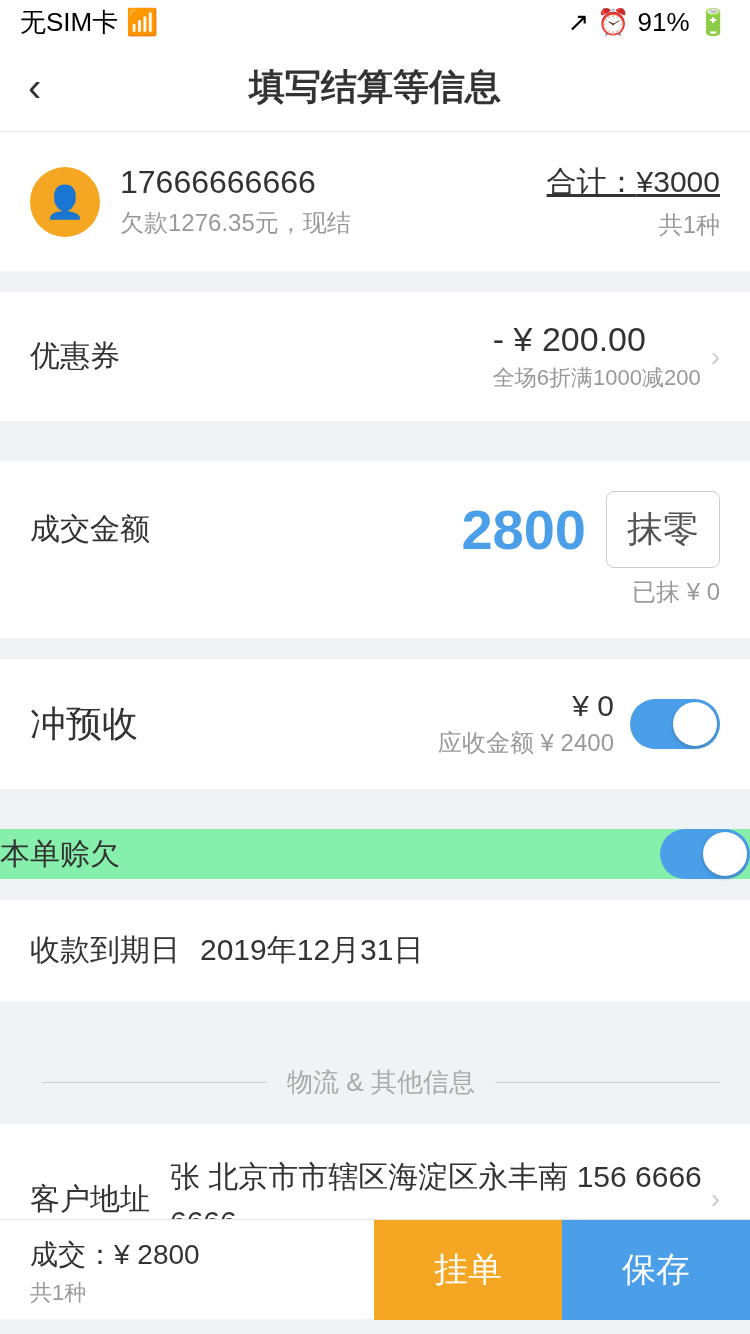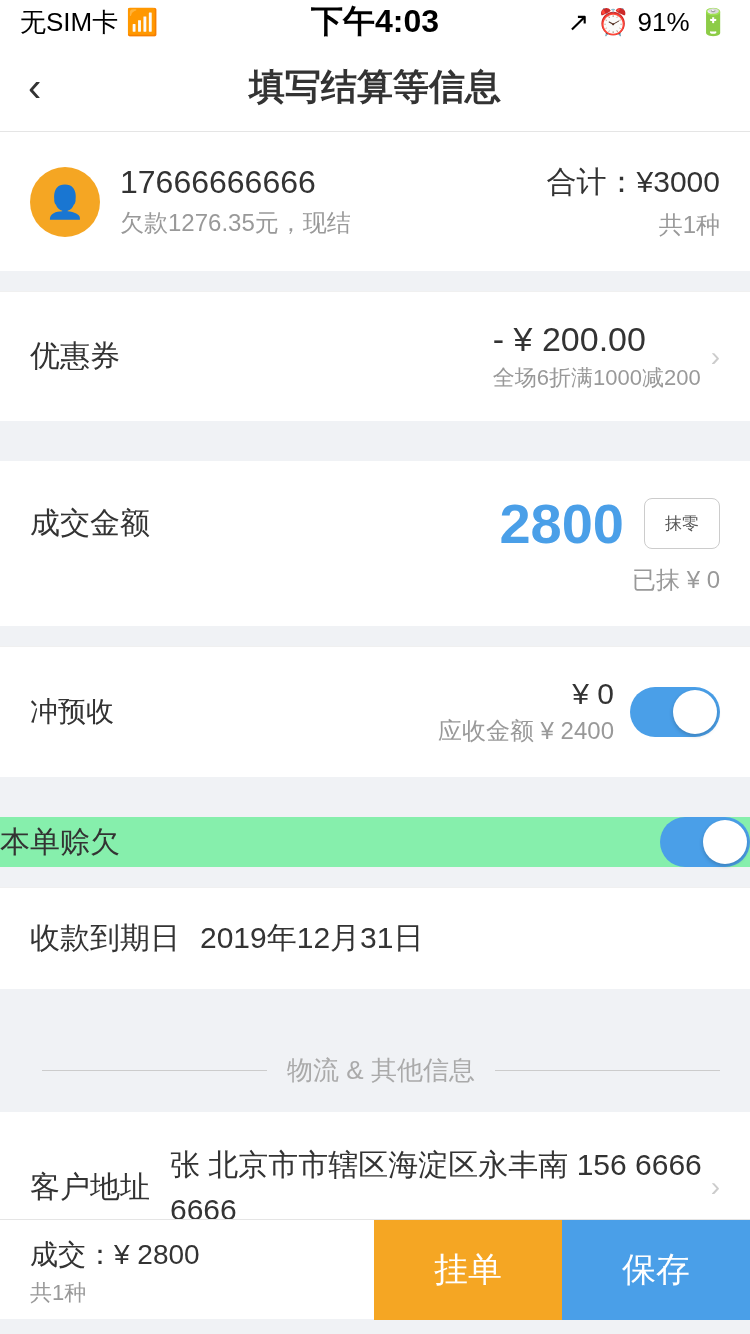--- a/index.html
+++ b/index.html
@@ -115,20 +115,21 @@
       font-size: 24px;
       color: #999;
       margin-top: 6px;
     }
     .user-right {
       text-align: right;
     }
     .user-right .total {
       font-size: 30px;
       color: #333;
+      text-decoration: underline;
     }
     .user-right .count {
       font-size: 24px;
       color: #999;
       margin-top: 6px;
     }
 
     
     .coupon-row {
       background: #fff;
@@ -190,21 +191,21 @@
     }
     .amount-value {
       font-size: 56px;
       font-weight: 600;
       color: #4a9fe8;
     }
     .round-btn {
       border: 1px solid #ccc;
       border-radius: 8px;
       padding: 13px 20px;
-      font-size: 17px;
+      font-size: 36px;
       color: #555;
       background: #fff;
       cursor: pointer;
     }
     .amount-sub {
       font-size: 24px;
       color: #999;
       margin-top: 8px;
       text-align: right;
     }
@@ -214,21 +215,21 @@
       background: #fff;
       padding: 30px;
       border-top: 1px solid #f0f0f0;
     }
     .prepay-row {
       display: flex;
       align-items: center;
       justify-content: space-between;
     }
     .prepay-label {
-      font-size: 28px;
+      font-size: 36px;
       color: #333;
     }
     .prepay-right {
       display: flex;
       align-items: center;
       gap: 16px;
     }
     .prepay-amount {
       text-align: right;
     }
@@ -390,21 +391,20 @@
     }
   </style>
 </head>
 <body>
 
 <div class="status-bar">
   <div class="status-left">
     <span>无SIM卡</span>
     <span>📶</span>
   </div>
-  <div class="status-center">下午4:03</div>
   <div class="status-right">
     <span>↗</span>
     <span>⏰</span>
     <span>91%</span>
     <span>🔋</span>
   </div>
 </div>
 
 <div class="nav-bar">
   <span class="nav-back">‹</span>

